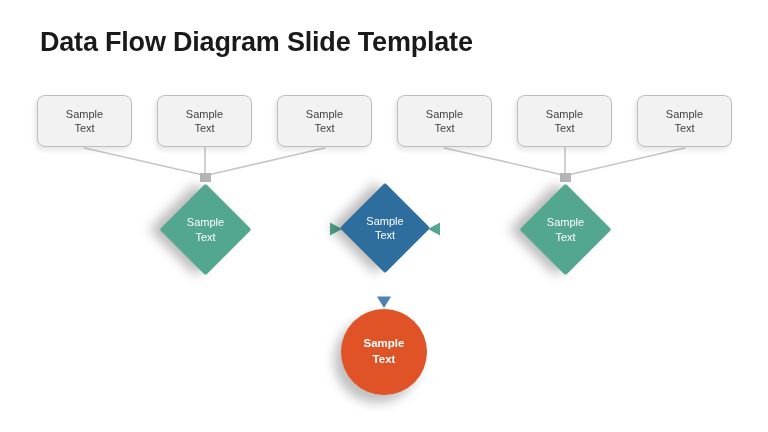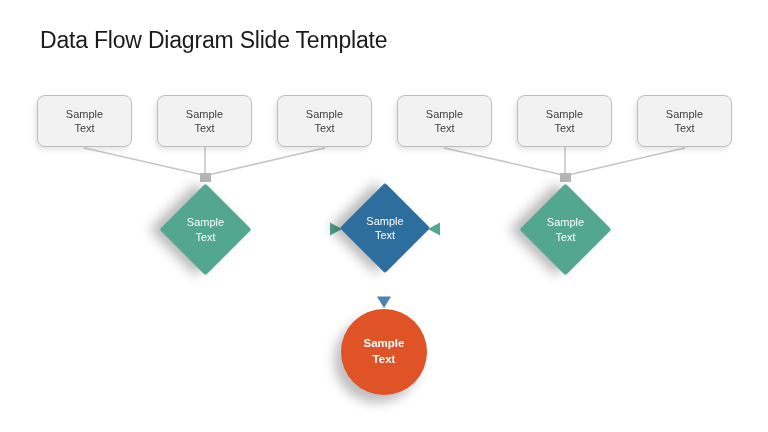--- a/index.html
+++ b/index.html
@@ -12,22 +12,22 @@
     background: #ffffff;
     overflow: hidden;
     font-family: "Liberation Sans", sans-serif;
   }
 
   .slide-title {
     position: absolute;
     left: 40px;
     top: 27px;
     margin: 0;
-    font-size: 23px;
-    font-weight: 400;
+    font-size: 27px;
+    font-weight: 700;
     letter-spacing: -0.2px;
     color: var(--title-text, #1a1a1a);
     white-space: nowrap;
   }
 
   
   .connectors {
     position: absolute;
     inset: 0;
     z-index: 1;

